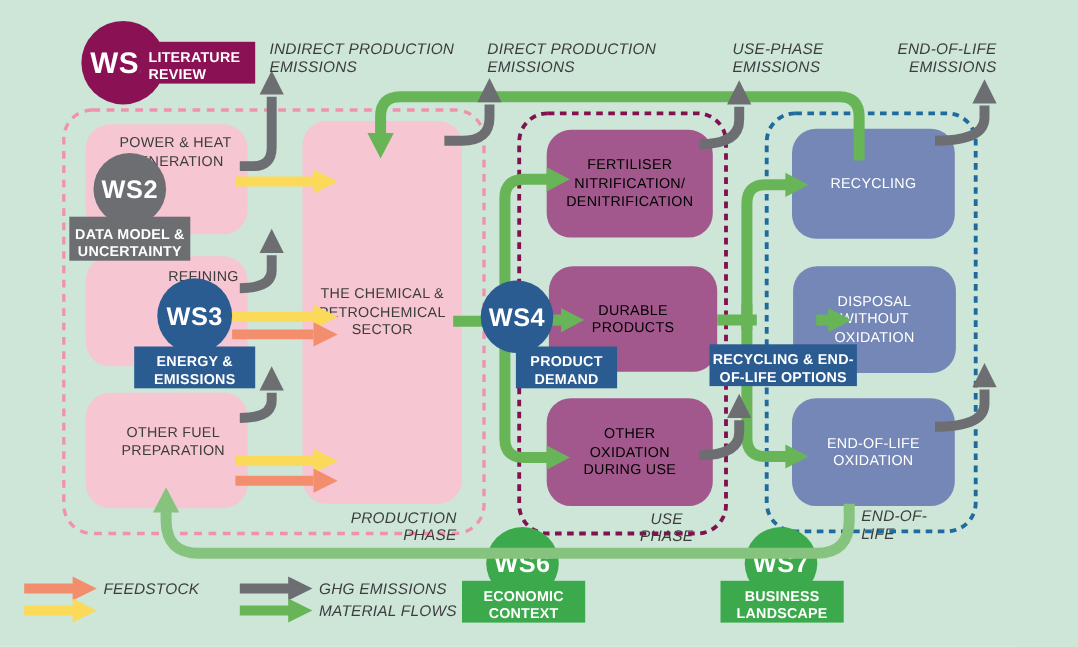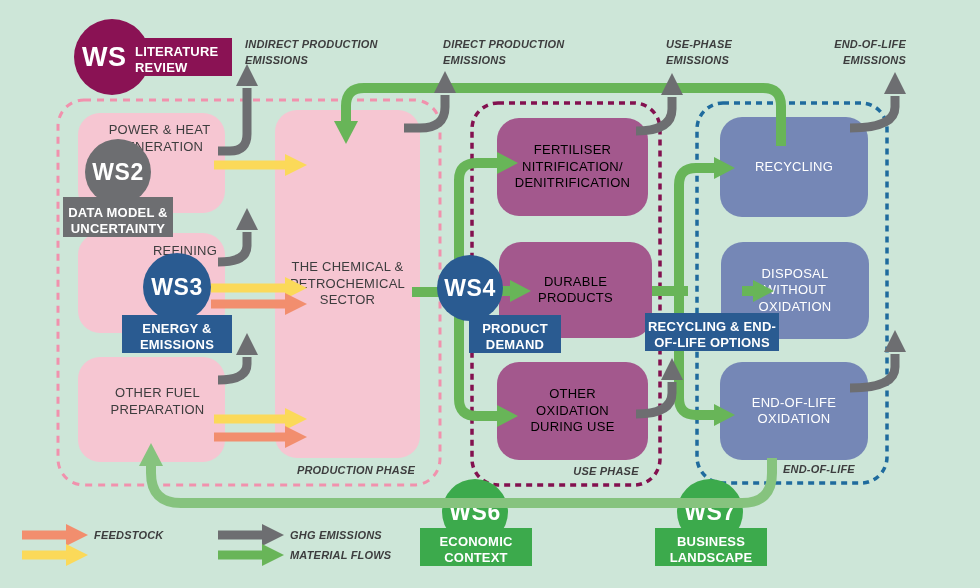--- a/index.html
+++ b/index.html
@@ -22,22 +22,22 @@
   .circle{position:absolute;z-index:4;border-radius:50%;color:#fff;font-weight:bold;
           display:flex;align-items:center;justify-content:center;font-size:23px;letter-spacing:.5px;}
   .badge{position:absolute;z-index:4;color:#fff;font-weight:bold;font-size:13px;line-height:16px;
          display:flex;align-items:flex-end;justify-content:center;text-align:center;white-space:pre-line;letter-spacing:.2px;}
   .bg-magenta{background:var(--c-magenta);}
   .bg-gray{background:var(--c-gray);}
   .bg-blue{background:var(--c-blue);}
   .bg-green{background:var(--c-green);}
 
   
-  .note{position:absolute;z-index:5;font-style:italic;color:var(--c-text);font-size:11px;line-height:16px;
-        white-space:pre-line;letter-spacing:.2px;font-weight:bold;}
+  .note{position:absolute;z-index:5;font-style:italic;color:var(--c-text);font-size:14px;line-height:16px;
+        white-space:pre-line;letter-spacing:.2px;}
   .right{text-align:right;}
 
   
   .s-flow{stroke:var(--c-flow_green);fill:none;}
   .f-flow{fill:var(--c-flow_green);}
   .s-loop{stroke:var(--c-loop_green);fill:none;}
   .f-loop{fill:var(--c-loop_green);}
   .s-gray{stroke:var(--c-gray);fill:none;}
   .f-gray{fill:var(--c-gray);}
   .s-yellow{stroke:var(--c-yellow);fill:none;}

